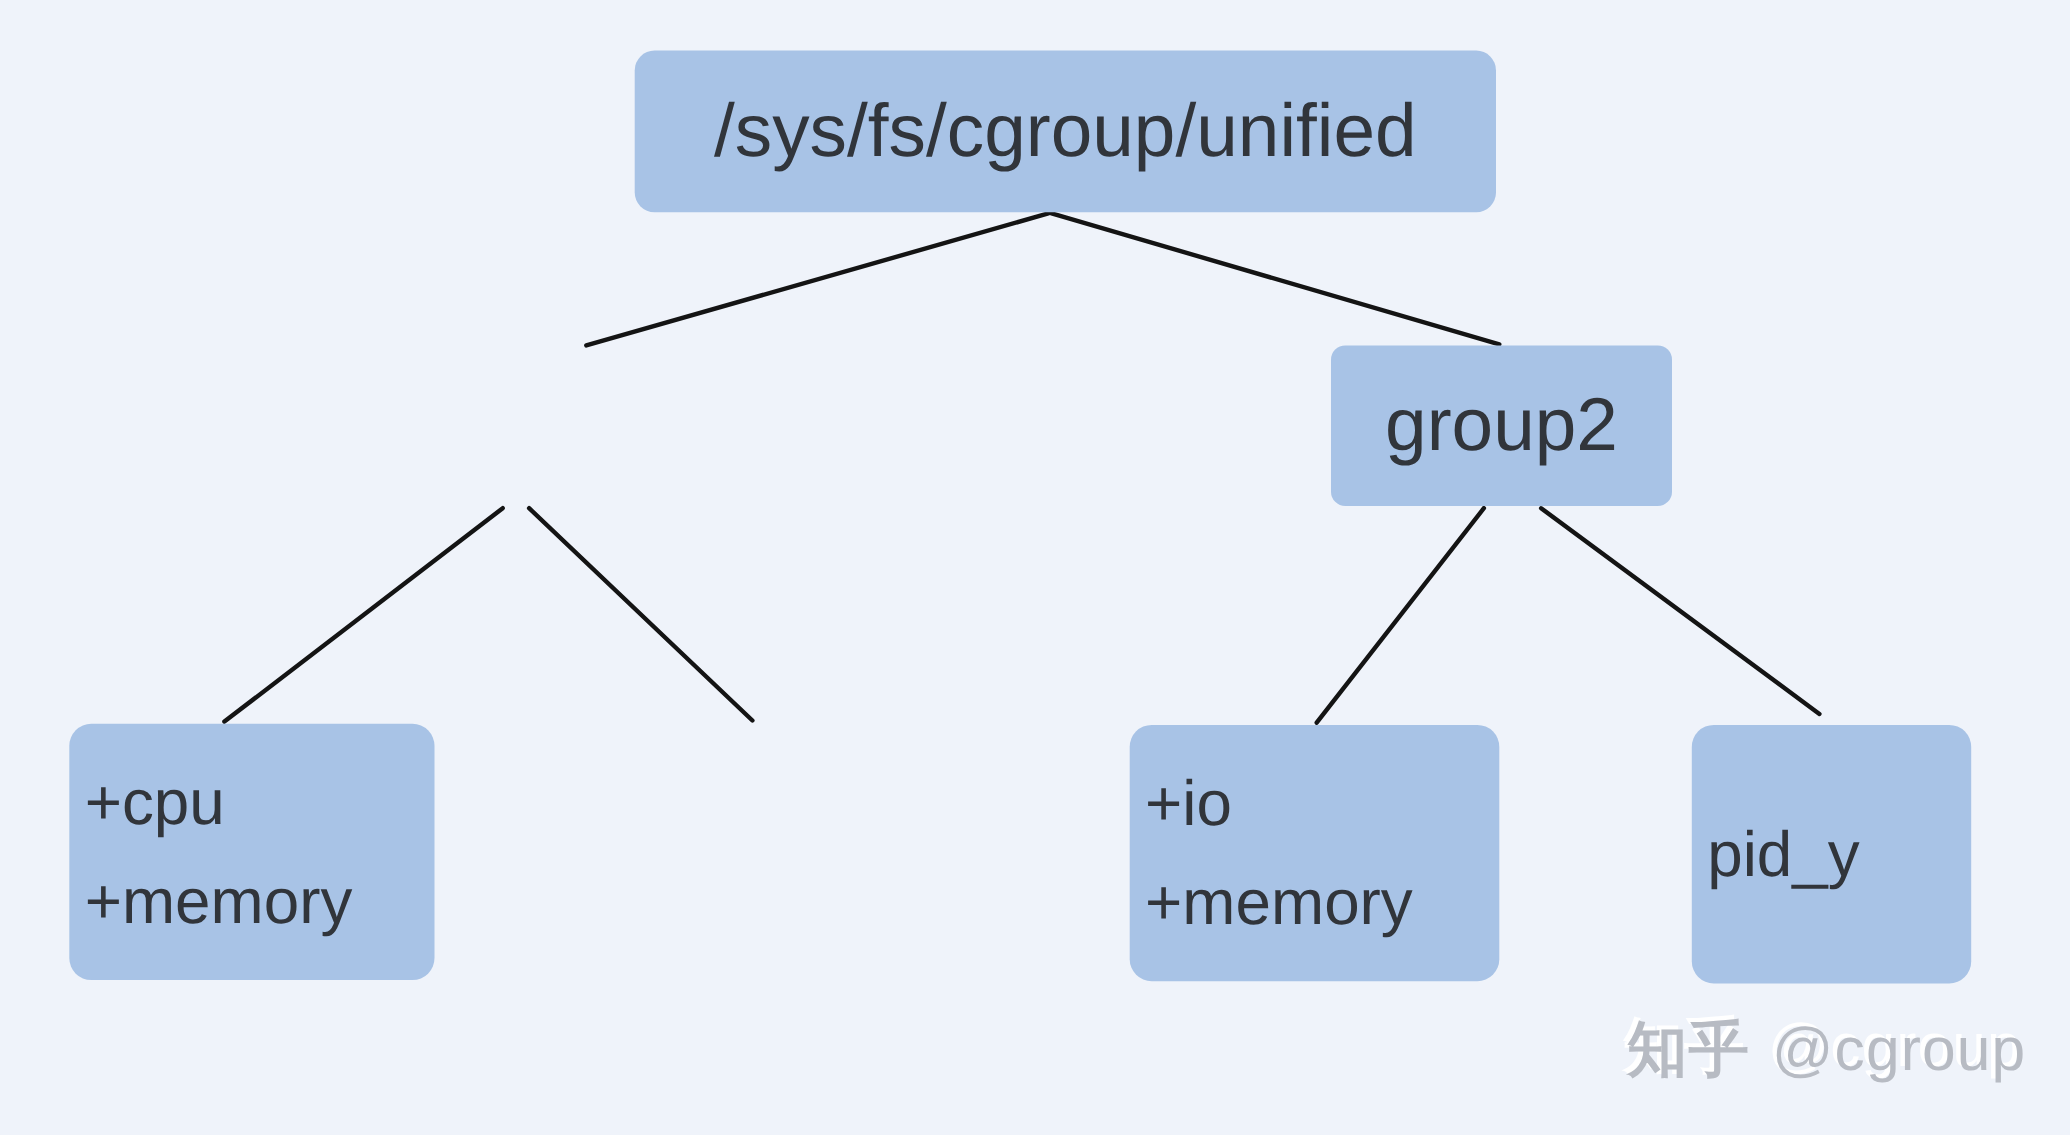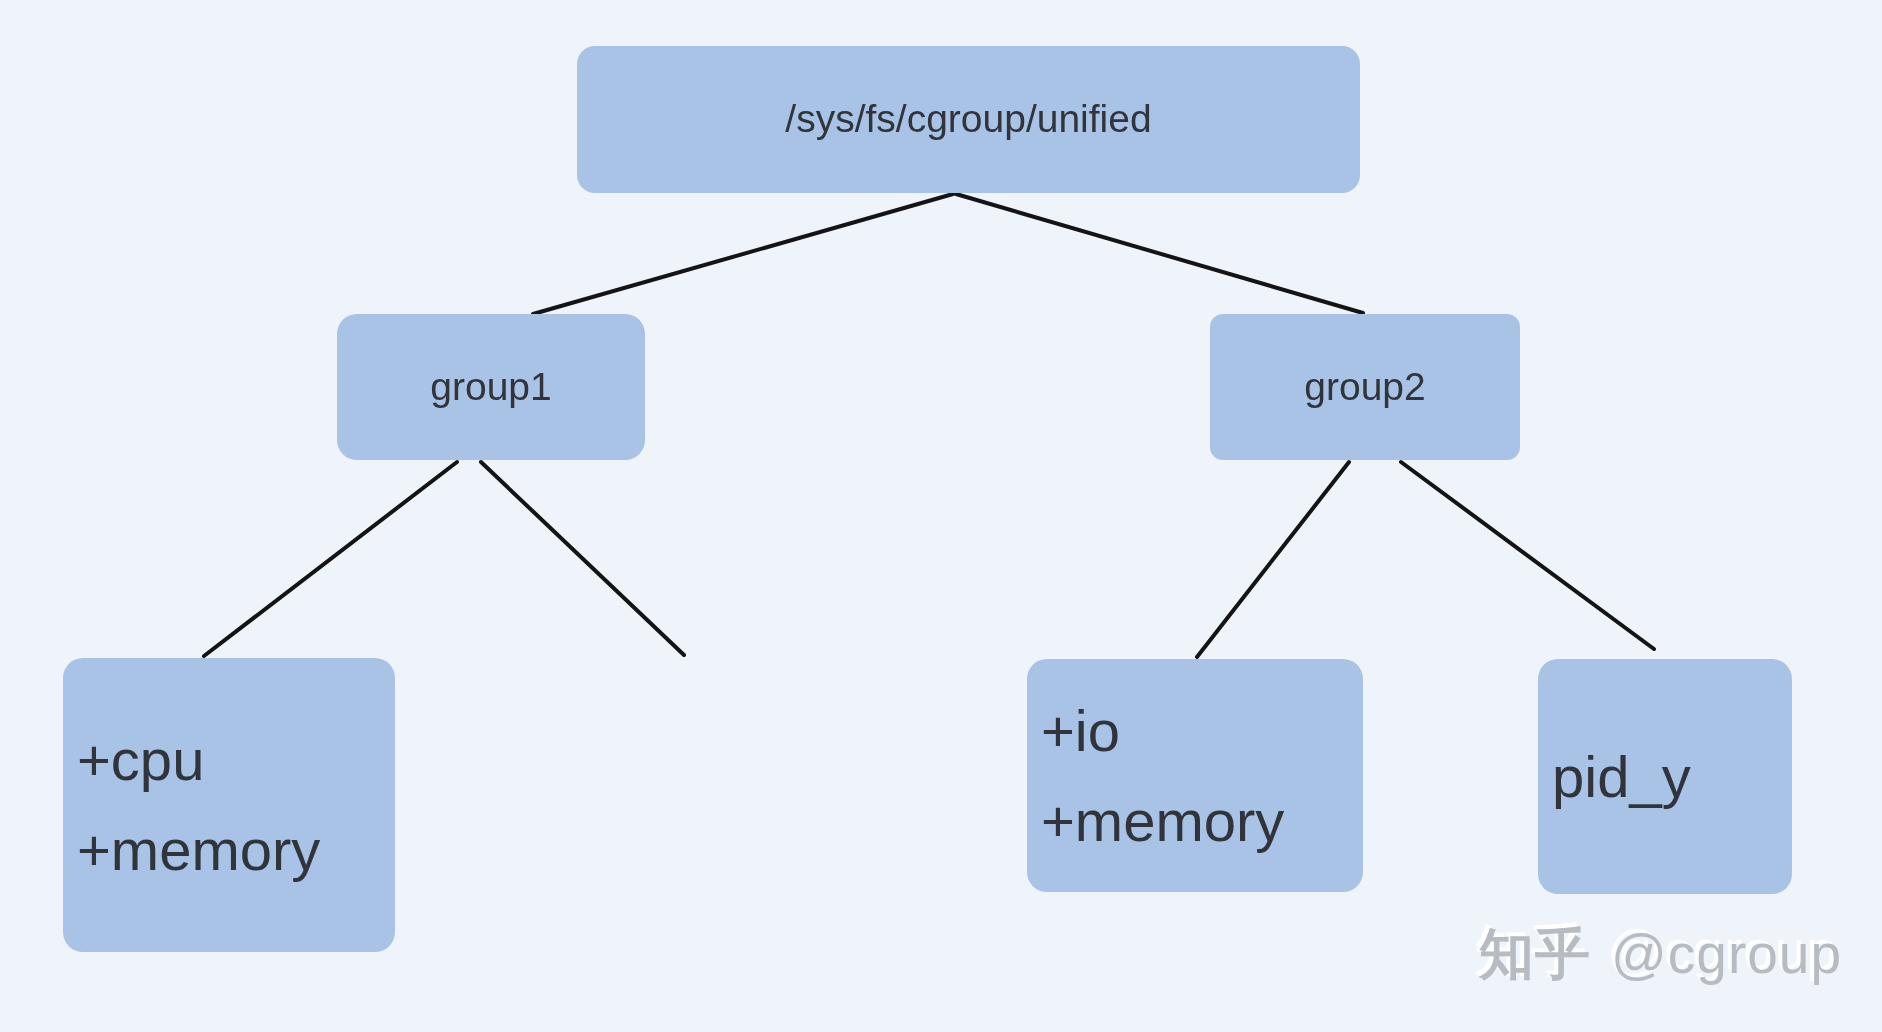--- a/index.html
+++ b/index.html
@@ -21,39 +21,39 @@
   .edges line{stroke:var(--edge);stroke-width:4;stroke-linecap:round;}
   .node{
     position:absolute;
     background:var(--node-fill);
     border-radius:20px;
     color:var(--node-text);
     display:flex;
     align-items:center;
     justify-content:center;
     box-sizing:border-box;
-    font-size:39px;
+    font-size:68px;
     line-height:1.2;
     white-space:nowrap;
   }
   .node.leaf{
     justify-content:flex-start;
     padding-left:14px;
     font-size:58px;
   }
   .node.multiline{
     flex-direction:column;
     align-items:flex-start;
     justify-content:center;
     line-height:1.55;
   }
   .node-root{left:577px;top:46px;width:783px;height:147px;border-radius:18px;}
   .node-group1{left:337px;top:314px;width:308px;height:146px;}
   .node-group2{left:1210px;top:314px;width:310px;height:146px;border-radius:13px;}
-  .node-cpu-mem{left:63px;top:658px;width:332px;height:294px;}
+  .node-cpu-mem{left:63px;top:658px;width:332px;height:233px;}
   .node-pid-x{left:574px;top:658px;width:258px;height:236px;}
   .node-io-mem{left:1027px;top:659px;width:336px;height:233px;text-align:right;}
   .node-pid-y{left:1538px;top:659px;width:254px;height:235px;text-align:right;}
   .watermark{
     position:absolute;
     right:40px;top:918px;
     font-size:55px;
     color:var(--watermark);
     text-shadow:-4px -4px 0 rgba(255,255,255,0.95);
     white-space:nowrap;
@@ -72,23 +72,20 @@
     <line x1="457" y1="462" x2="204" y2="656"></line>
     <line x1="481" y1="462" x2="684" y2="655"></line>
     <line x1="1349" y1="462" x2="1197" y2="657"></line>
     <line x1="1401" y1="462" x2="1654" y2="649"></line>
   </svg>
 
   <div class="node node-root">
     <span>/sys/fs/cgroup/unified</span>
   </div>
 
-  <div class="node node-group1">
-    <span>group1</span>
-  </div>
 
   <div class="node node-group2">
     <span>group2</span>
   </div>
 
   <div class="node leaf multiline node-cpu-mem">
     <span>+cpu</span>
     <span>+memory</span>
   </div>
 

